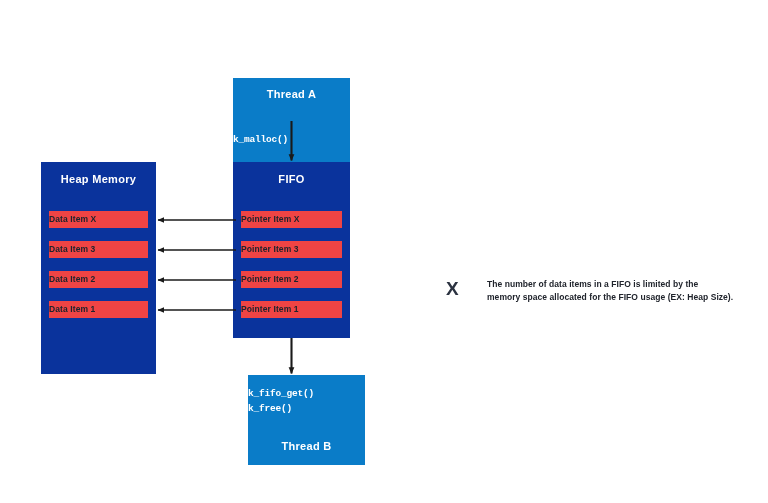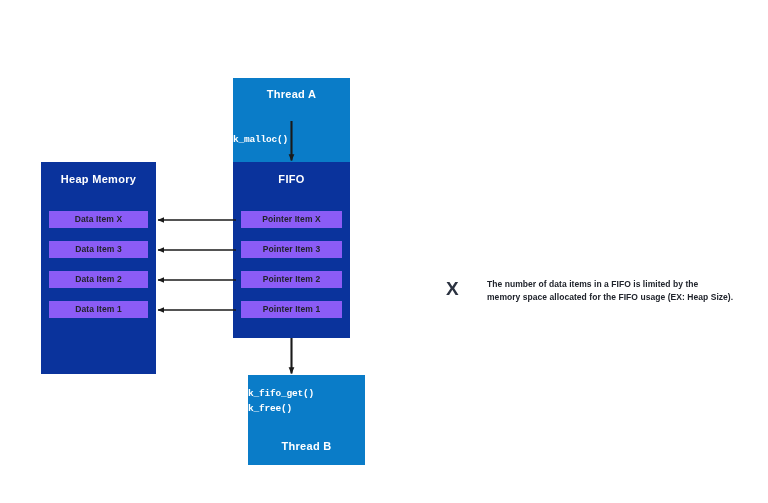--- a/index.html
+++ b/index.html
@@ -89,28 +89,28 @@
 
   .slot-list {
     position: absolute;
     left: 7px;
     right: 7px;
     top: 48px;
   }
   .slot {
     height: 19px;
     margin-bottom: 11px;
-    background: #8b5cf6;
+    background: #ef4444;
     border: 1px solid #0A339C;
     box-sizing: border-box;
     color: #20242c;
     font-size: 8.5px;
     font-weight: bold;
     line-height: 17px;
-    text-align: center;
+    text-align: left;
     letter-spacing: .1px;
   }
   .slot:last-child { margin-bottom: 0; }
 
   
   .arrow-svg {
     position: absolute;
     left: 0; top: 0;
     width: 768px; height: 503px;
     pointer-events: none;

